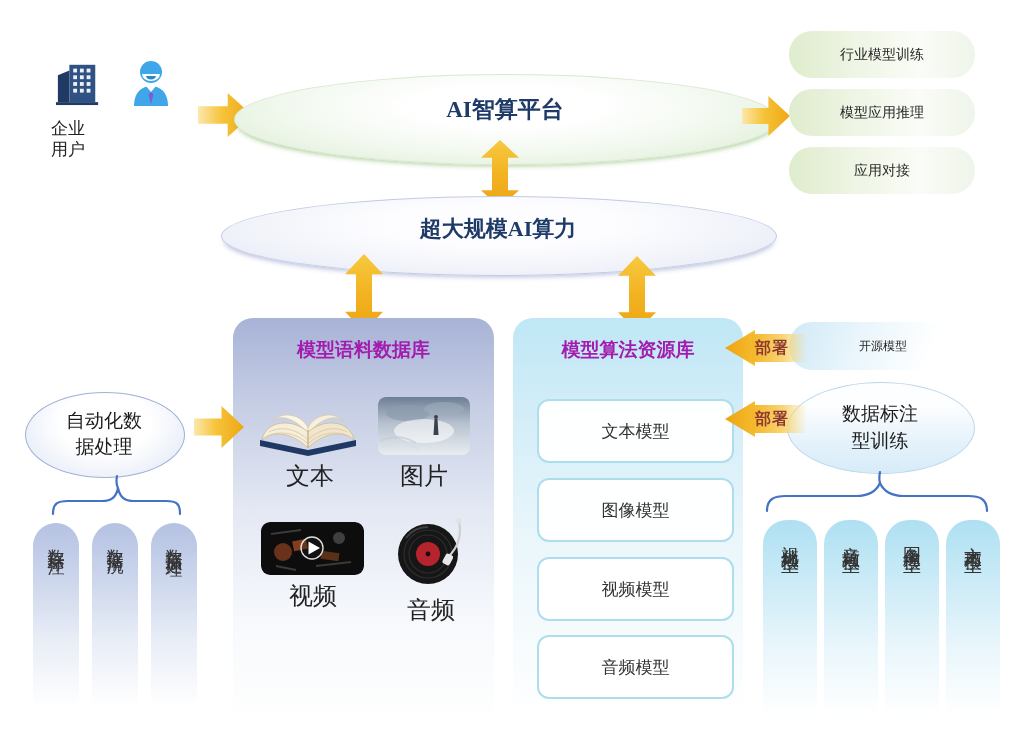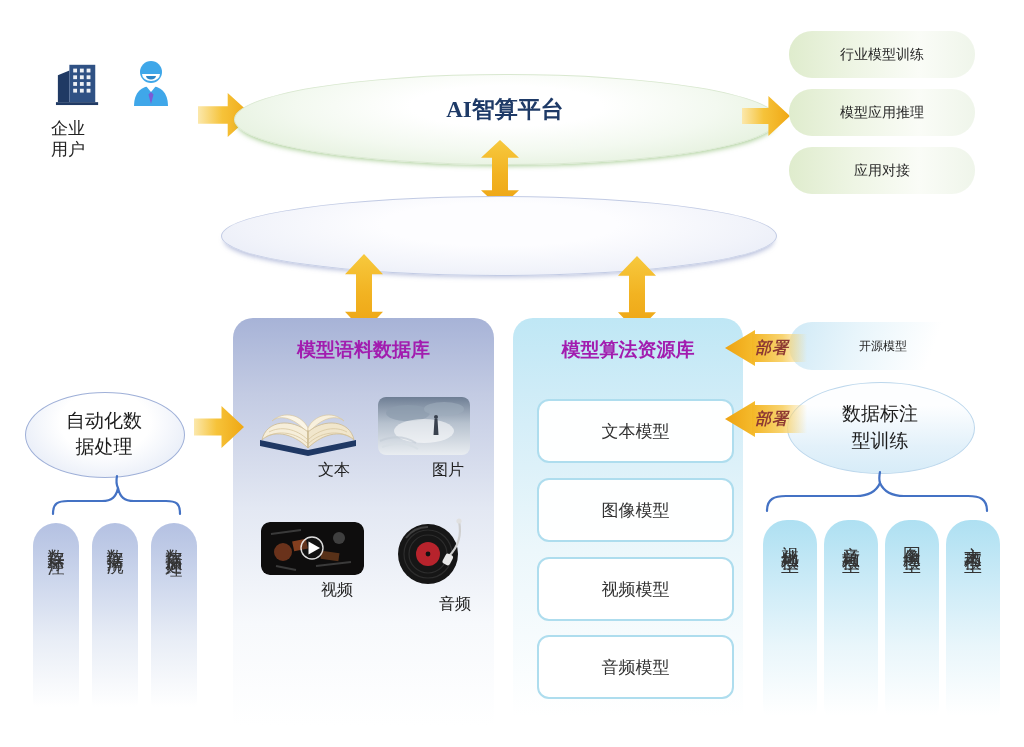--- a/index.html
+++ b/index.html
@@ -64,21 +64,21 @@
   }
   .deploy{width:82px;height:30px;}
   .deploy .head{
     position:absolute;left:0;top:-3px;width:30px;height:36px;
     clip-path:polygon(100% 0, 100% 100%, 0 50%);
     background:linear-gradient(90deg,#eea312,#f5bc2e);
   }
   .deploy .band{
     position:absolute;left:27px;top:1px;height:28px;width:55px;
     background:linear-gradient(90deg,#f4b625 0%, #f8d472 55%, rgba(252,240,205,0) 100%);
-    display:flex;align-items:center;font-style:italic;
+    display:flex;align-items:center;
   }
   .deploy .band span{font-weight:bold;font-size:16px;color:#8e3a33;padding-left:3px;letter-spacing:1px;}
 
   
   .green-box{
     border-radius:23px;
     background:linear-gradient(90deg,#dfeccd 0%, #eef5e4 35%, #fafcf7 70%, #eff5ea 100%);
     font-size:14px;color:#262626;
   }
 
@@ -95,21 +95,21 @@
   .pill-cyan{background:linear-gradient(180deg,#aee0f2 0%, #ccebf7 30%, #e9f6fb 60%, rgba(255,255,255,0) 93%);}
   .pill .vtxt{
     writing-mode:vertical-rl;text-orientation:upright;
     font-size:17px;color:#333;letter-spacing:3px;
     margin:12px auto 0 auto;display:block;width:max-content;
   }
   .pill-cyan .vtxt{font-size:18px;}
   .pill{display:flex;justify-content:center;}
 
   .actor-label{font-size:17px;line-height:21px;color:#222;text-align:center;}
-  .media-label{font-size:16px;color:#222;text-align:right;}
+  .media-label{font-size:24px;color:#222;text-align:center;}
   .media-img{border-radius:8px;overflow:hidden;}
   svg{display:block;}
 </style>
 </head>
 <body>
 
 <div id="canvas">
 
   <div class="abs" style="left:54px;top:60px;width:48px;height:46px;">
     <svg viewBox="0 0 50 48" width="48" height="46">
@@ -154,20 +154,21 @@
 
   <div class="abs arrow-right" style="left:742px;top:96px;width:48px;height:40px;"></div>
 
   <div class="abs ctr green-box" style="left:789px;top:31px;width:186px;height:47px;">行业模型训练</div>
   <div class="abs ctr green-box" style="left:789px;top:89px;width:186px;height:47px;">模型应用推理</div>
   <div class="abs ctr green-box" style="left:789px;top:147px;width:186px;height:47px;">应用对接</div>
 
   <div class="abs arrow-vert" style="left:481px;top:140px;width:38px;height:68px;"></div>
 
   <div class="abs ellipse-blue" style="left:221px;top:196px;width:554px;height:78px;"></div>
+  <div class="abs ctr ellipse-title" style="left:221px;top:198px;width:554px;height:62px;font-size:22px;">超大规模AI算力</div>
 
   <div class="abs arrow-vert" style="left:345px;top:254px;width:38px;height:78px;"></div>
   <div class="abs arrow-vert" style="left:618px;top:256px;width:38px;height:76px;"></div>
 
   <div class="abs panel-corpus" style="left:233px;top:318px;width:261px;height:424px;"></div>
   <div class="abs ctr panel-title" style="left:233px;top:334px;width:261px;height:32px;">模型语料数据库</div>
 
   <div class="abs" style="left:254px;top:390px;width:108px;height:66px;">
     <svg viewBox="0 0 108 66" width="108" height="66">
       <path d="M6,50 L54,60 L102,50 L102,56 L54,66 L6,56 Z" fill="#1f3864"></path>

